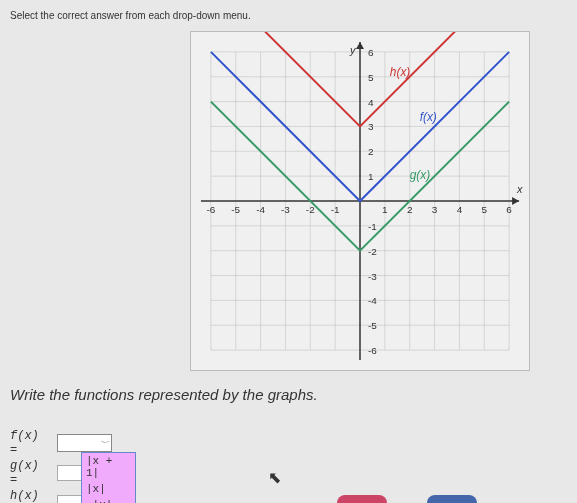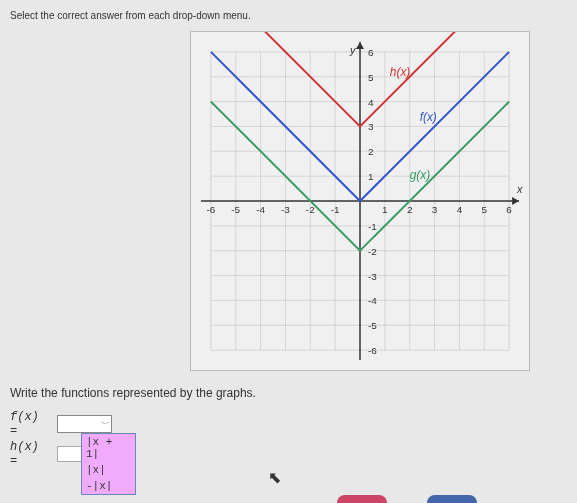--- a/index.html
+++ b/index.html
@@ -26,24 +26,25 @@
       margin-left: 180px;
       background: #f0f0f0;
       position: relative;
       border: 1px solid #bbb;
     }
     .graph-svg {
       width: 100%;
       height: 100%;
     }
     .prompt {
-      font-size: 12px;
+      font-size: 15px;
       color: #333;
       margin-top: 15px;
-      margin-bottom: 10px;
+      margin-bottom: 26px;
+      font-style: italic;
     }
     .equations {
       font-size: 12px;
       color: #333;
       font-style: italic;
       font-family: Liberation Mono, monospace;
     }
     .eq-row {
       display: flex;
       align-items: center;
@@ -209,20 +210,24 @@
         <span class="dropdown-arrow">﹀</span>
       </div>
       <div class="dropdown-list">
         <div>|x + 1|</div>
         <div>|x|</div>
         <div>-|x|</div>
       </div>
     </div>
   </div>
   <div class="eq-row">
+    <span class="func-label">g(x) =</span>
+    <div class="input-box"></div>
+  </div>
+  <div class="eq-row">
     <span class="func-label">h(x) =</span>
     <div class="input-box"></div>
   </div>
 </div>
 
 <div class="cursor">⬉</div>
 
 <div class="bottom-buttons">
   <div class="btn btn-red"></div>
   <div class="btn btn-blue"></div>

